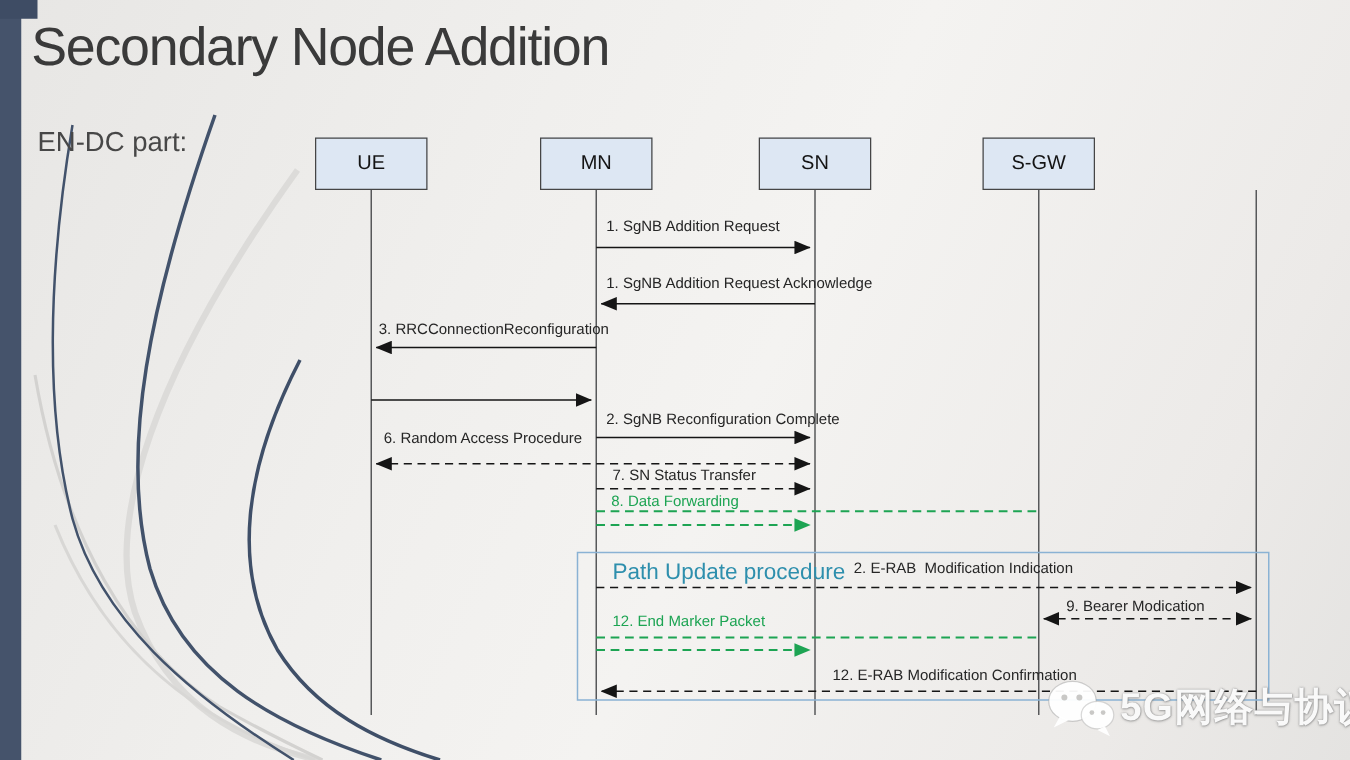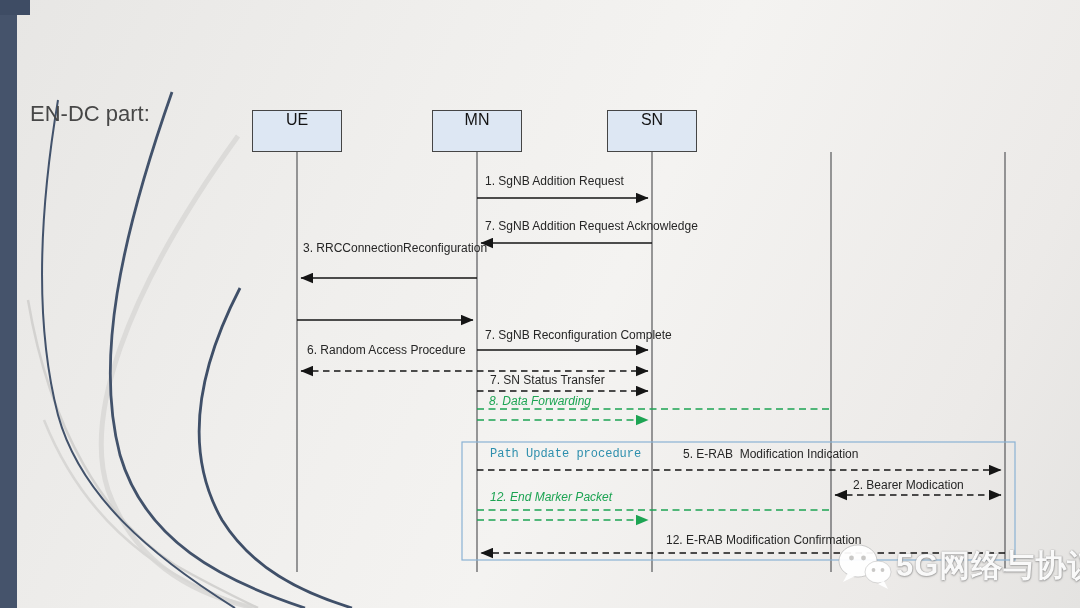--- a/index.html
+++ b/index.html
@@ -13,26 +13,26 @@
   .curves{position:absolute;left:0;top:0;width:1080px;height:608px;}
   .title{
     position:absolute;left:25px;top:14px;margin:0;
     font-size:43px;font-weight:normal;color:#3a3a3a;letter-spacing:-1px;line-height:1.15;
   }
   .section{position:absolute;left:30px;top:101px;font-size:22px;color:#474747;}
   .diagram{position:absolute;left:0;top:0;width:1080px;height:608px;}
   .actor{
     position:absolute;top:110px;width:90px;height:42px;box-sizing:border-box;
     background:#dde7f3;border:1px solid #454545;
-    display:flex;justify-content:center;
+    display:flex;align-items:center;justify-content:center;
     font-size:16px;color:#141414;
   }
   .msg{position:absolute;font-size:12px;color:#262626;white-space:pre;line-height:1.1;}
-  .msg.green{color:#1da453;font-style:italic;}
-  .fraglabel{position:absolute;font-size:12px;color:#2e8fad;white-space:pre;font-family:Liberation Mono, monospace;}
+  .msg.green{color:#1da453;}
+  .fraglabel{position:absolute;font-size:18px;color:#2e8fad;white-space:pre;}
   .watermark{position:absolute;left:836px;top:540px;display:flex;align-items:center;}
   .watermark .wtext{
     font-size:31px;font-weight:bold;letter-spacing:1px;color:rgba(255,255,255,0.95);
     text-shadow:0 1px 2px rgba(120,120,120,.6),0 0 1px rgba(130,130,130,.8),1px 0 1px rgba(150,150,150,.4);
     margin-left:2px;white-space:nowrap;
   }
 </style>
 </head>
 <body>
 
@@ -43,20 +43,21 @@
     <path d="M 28,300 C 50,430 105,520 175,565 C 210,585 235,597 258,608" fill="none" stroke="#d3d2d0" stroke-width="2.5"></path>
     <path d="M 44,420 C 80,510 140,560 205,590 C 225,599 240,604 252,608" fill="none" stroke="#d8d7d5" stroke-width="2.5"></path>
     <path d="M 58,100 C 38,220 36,330 58,415 C 80,495 150,555 235,608" fill="none" stroke="#42526b" stroke-width="2"></path>
     <path d="M 172,92 C 120,240 95,360 120,455 C 145,540 220,580 305,608" fill="none" stroke="#42526b" stroke-width="2.8"></path>
     <path d="M 240,288 C 195,375 185,455 222,520 C 252,568 300,592 352,608" fill="none" stroke="#3f4f68" stroke-width="2.8"></path>
   </svg>
 
   <div class="leftbar"></div>
   <div class="corner"></div>
 
+  <h1 class="title">Secondary Node Addition</h1>
   <div class="section">EN-DC part:</div>
 
   <svg class="diagram" viewBox="0 0 1080 608">
     <defs>
       <marker id="mB" markerUnits="userSpaceOnUse" markerWidth="13" markerHeight="11" viewBox="0 0 12 10" refX="11.5" refY="5" orient="auto-start-reverse">
         <path d="M0,0 L12,5 L0,10 z" fill="#151515"></path>
       </marker>
       <marker id="mG" markerUnits="userSpaceOnUse" markerWidth="13" markerHeight="11" viewBox="0 0 12 10" refX="11.5" refY="5" orient="auto-start-reverse">
         <path d="M0,0 L12,5 L0,10 z" fill="#1da453"></path>
       </marker>
@@ -98,31 +99,34 @@
 
   <div class="actor" style="left:252px">
       <span>UE</span>
     </div>
   <div class="actor" style="left:432px">
       <span>MN</span>
     </div>
   <div class="actor" style="left:607px">
       <span>SN</span>
     </div>
+  <div class="actor" style="left:786px">
+      <span>S-GW</span>
+    </div>
 
   <div class="msg" style="left:485px;top:175px">1. SgNB Addition Request</div>
-  <div class="msg" style="left:485px;top:220px">7. SgNB Addition Request Acknowledge</div>
-  <div class="msg" style="left:303px;top:242px">3. RRCConnectionReconfiguration</div>
-  <div class="msg" style="left:485px;top:329px">7. SgNB Reconfiguration Complete</div>
+  <div class="msg" style="left:485px;top:220px">1. SgNB Addition Request Acknowledge</div>
+  <div class="msg" style="left:303px;top:257px">3. RRCConnectionReconfiguration</div>
+  <div class="msg" style="left:485px;top:329px">2. SgNB Reconfiguration Complete</div>
   <div class="msg" style="left:307px;top:344px">6. Random Access Procedure</div>
   <div class="msg" style="left:490px;top:374px">7. SN Status Transfer</div>
   <div class="msg green" style="left:489px;top:395px">8. Data Forwarding</div>
   <div class="fraglabel" style="left:490px;top:447px">Path Update procedure</div>
-  <div class="msg" style="left:683px;top:448px">5. E-RAB  Modification Indication</div>
-  <div class="msg" style="left:853px;top:479px">2. Bearer Modication</div>
+  <div class="msg" style="left:683px;top:448px">2. E-RAB  Modification Indication</div>
+  <div class="msg" style="left:853px;top:479px">9. Bearer Modication</div>
   <div class="msg green" style="left:490px;top:491px">12. End Marker Packet</div>
   <div class="msg" style="left:666px;top:534px">12. E-RAB Modification Confirmation</div>
 
   <div class="watermark">
     <svg width="58" height="52" viewBox="0 0 58 52">
       <g>
         <ellipse cx="22" cy="21" rx="19" ry="16" fill="rgba(255,255,255,0.95)" stroke="rgba(160,160,160,0.5)" stroke-width="1"></ellipse>
         <path d="M 12,33 L 7,42 L 19,36 z" fill="rgba(255,255,255,0.95)"></path>
         <circle cx="15.5" cy="18" r="2.4" fill="#c9c8c6"></circle>
         <circle cx="27.5" cy="18" r="2.4" fill="#c9c8c6"></circle>

